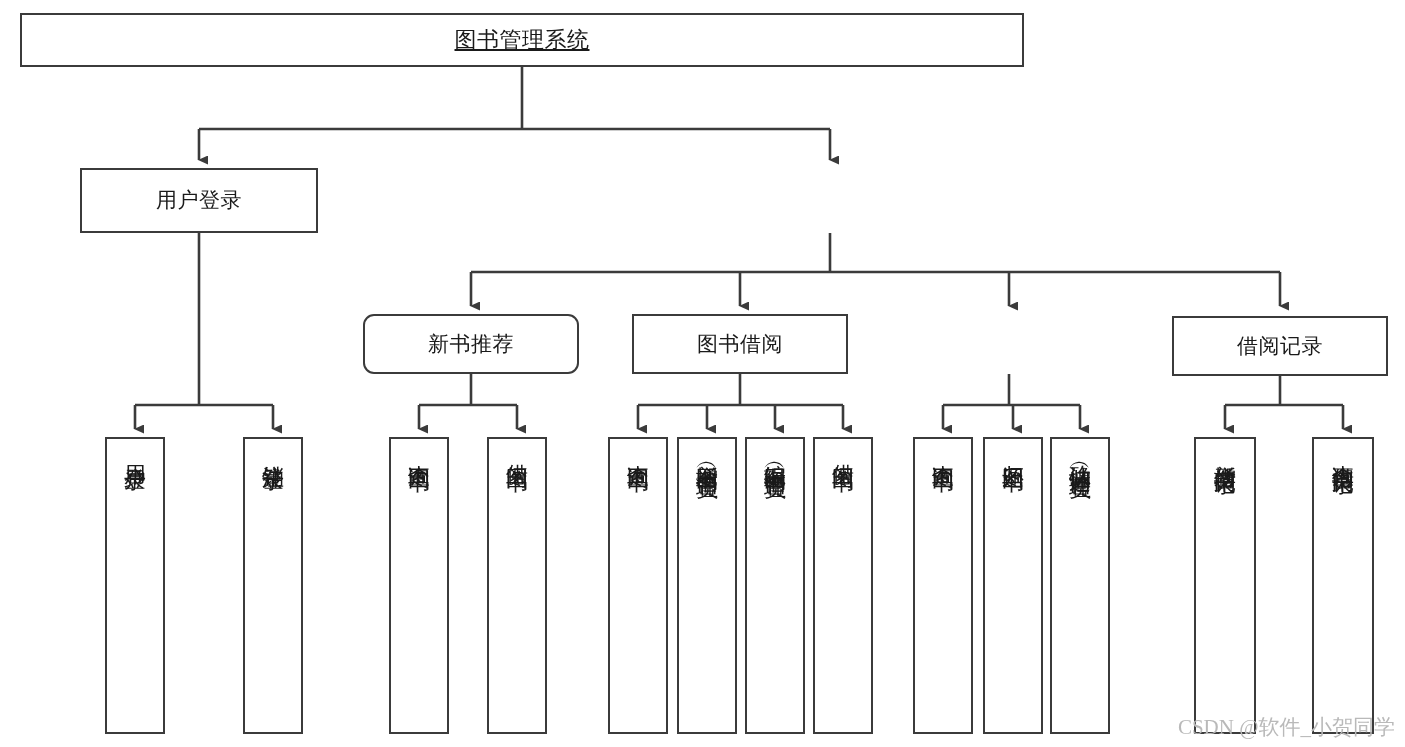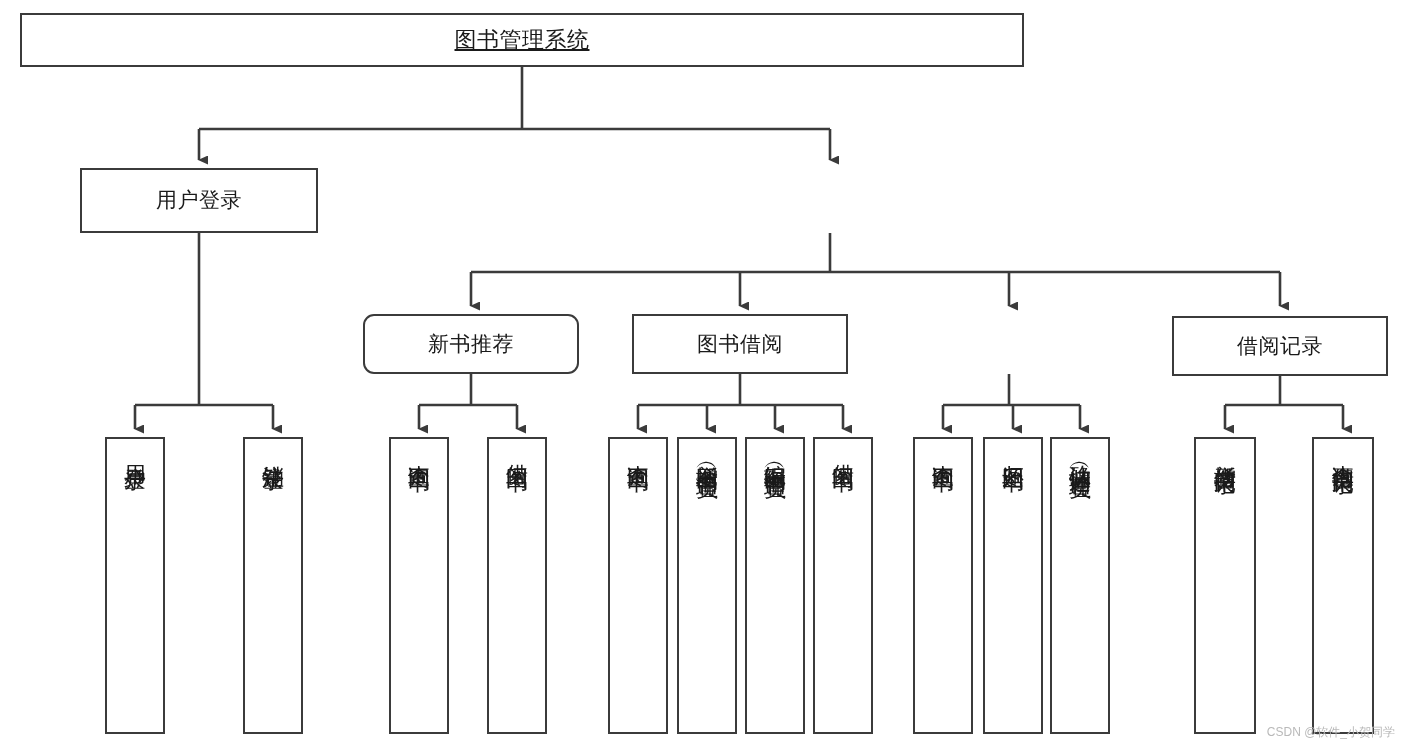--- a/index.html
+++ b/index.html
@@ -55,25 +55,25 @@
     text-orientation: upright;
     font-size: 22px;
     letter-spacing: 2px;
     line-height: 1;
   }
   .node.root .label { font-size: 22px; }
   #watermark {
     position: absolute;
     right: 10px;
     bottom: 6px;
-    font-size: 12px;
+    font-size: 21px;
     color: #b9b9b9;
     z-index: 5;
     white-space: nowrap;
-    font-family: Liberation Sans, sans-serif;
+    font-family: Liberation Serif, serif;
   }
 </style>
 </head>
 <body>
 
 <div id="canvas">
 
   <svg id="edges" viewBox="0 0 1405 747" xmlns="http://www.w3.org/2000/svg">
     <defs>
       <marker id="arw" markerWidth="9" markerHeight="10" refX="4.5" refY="9" orient="auto" markerUnits="userSpaceOnUse">

